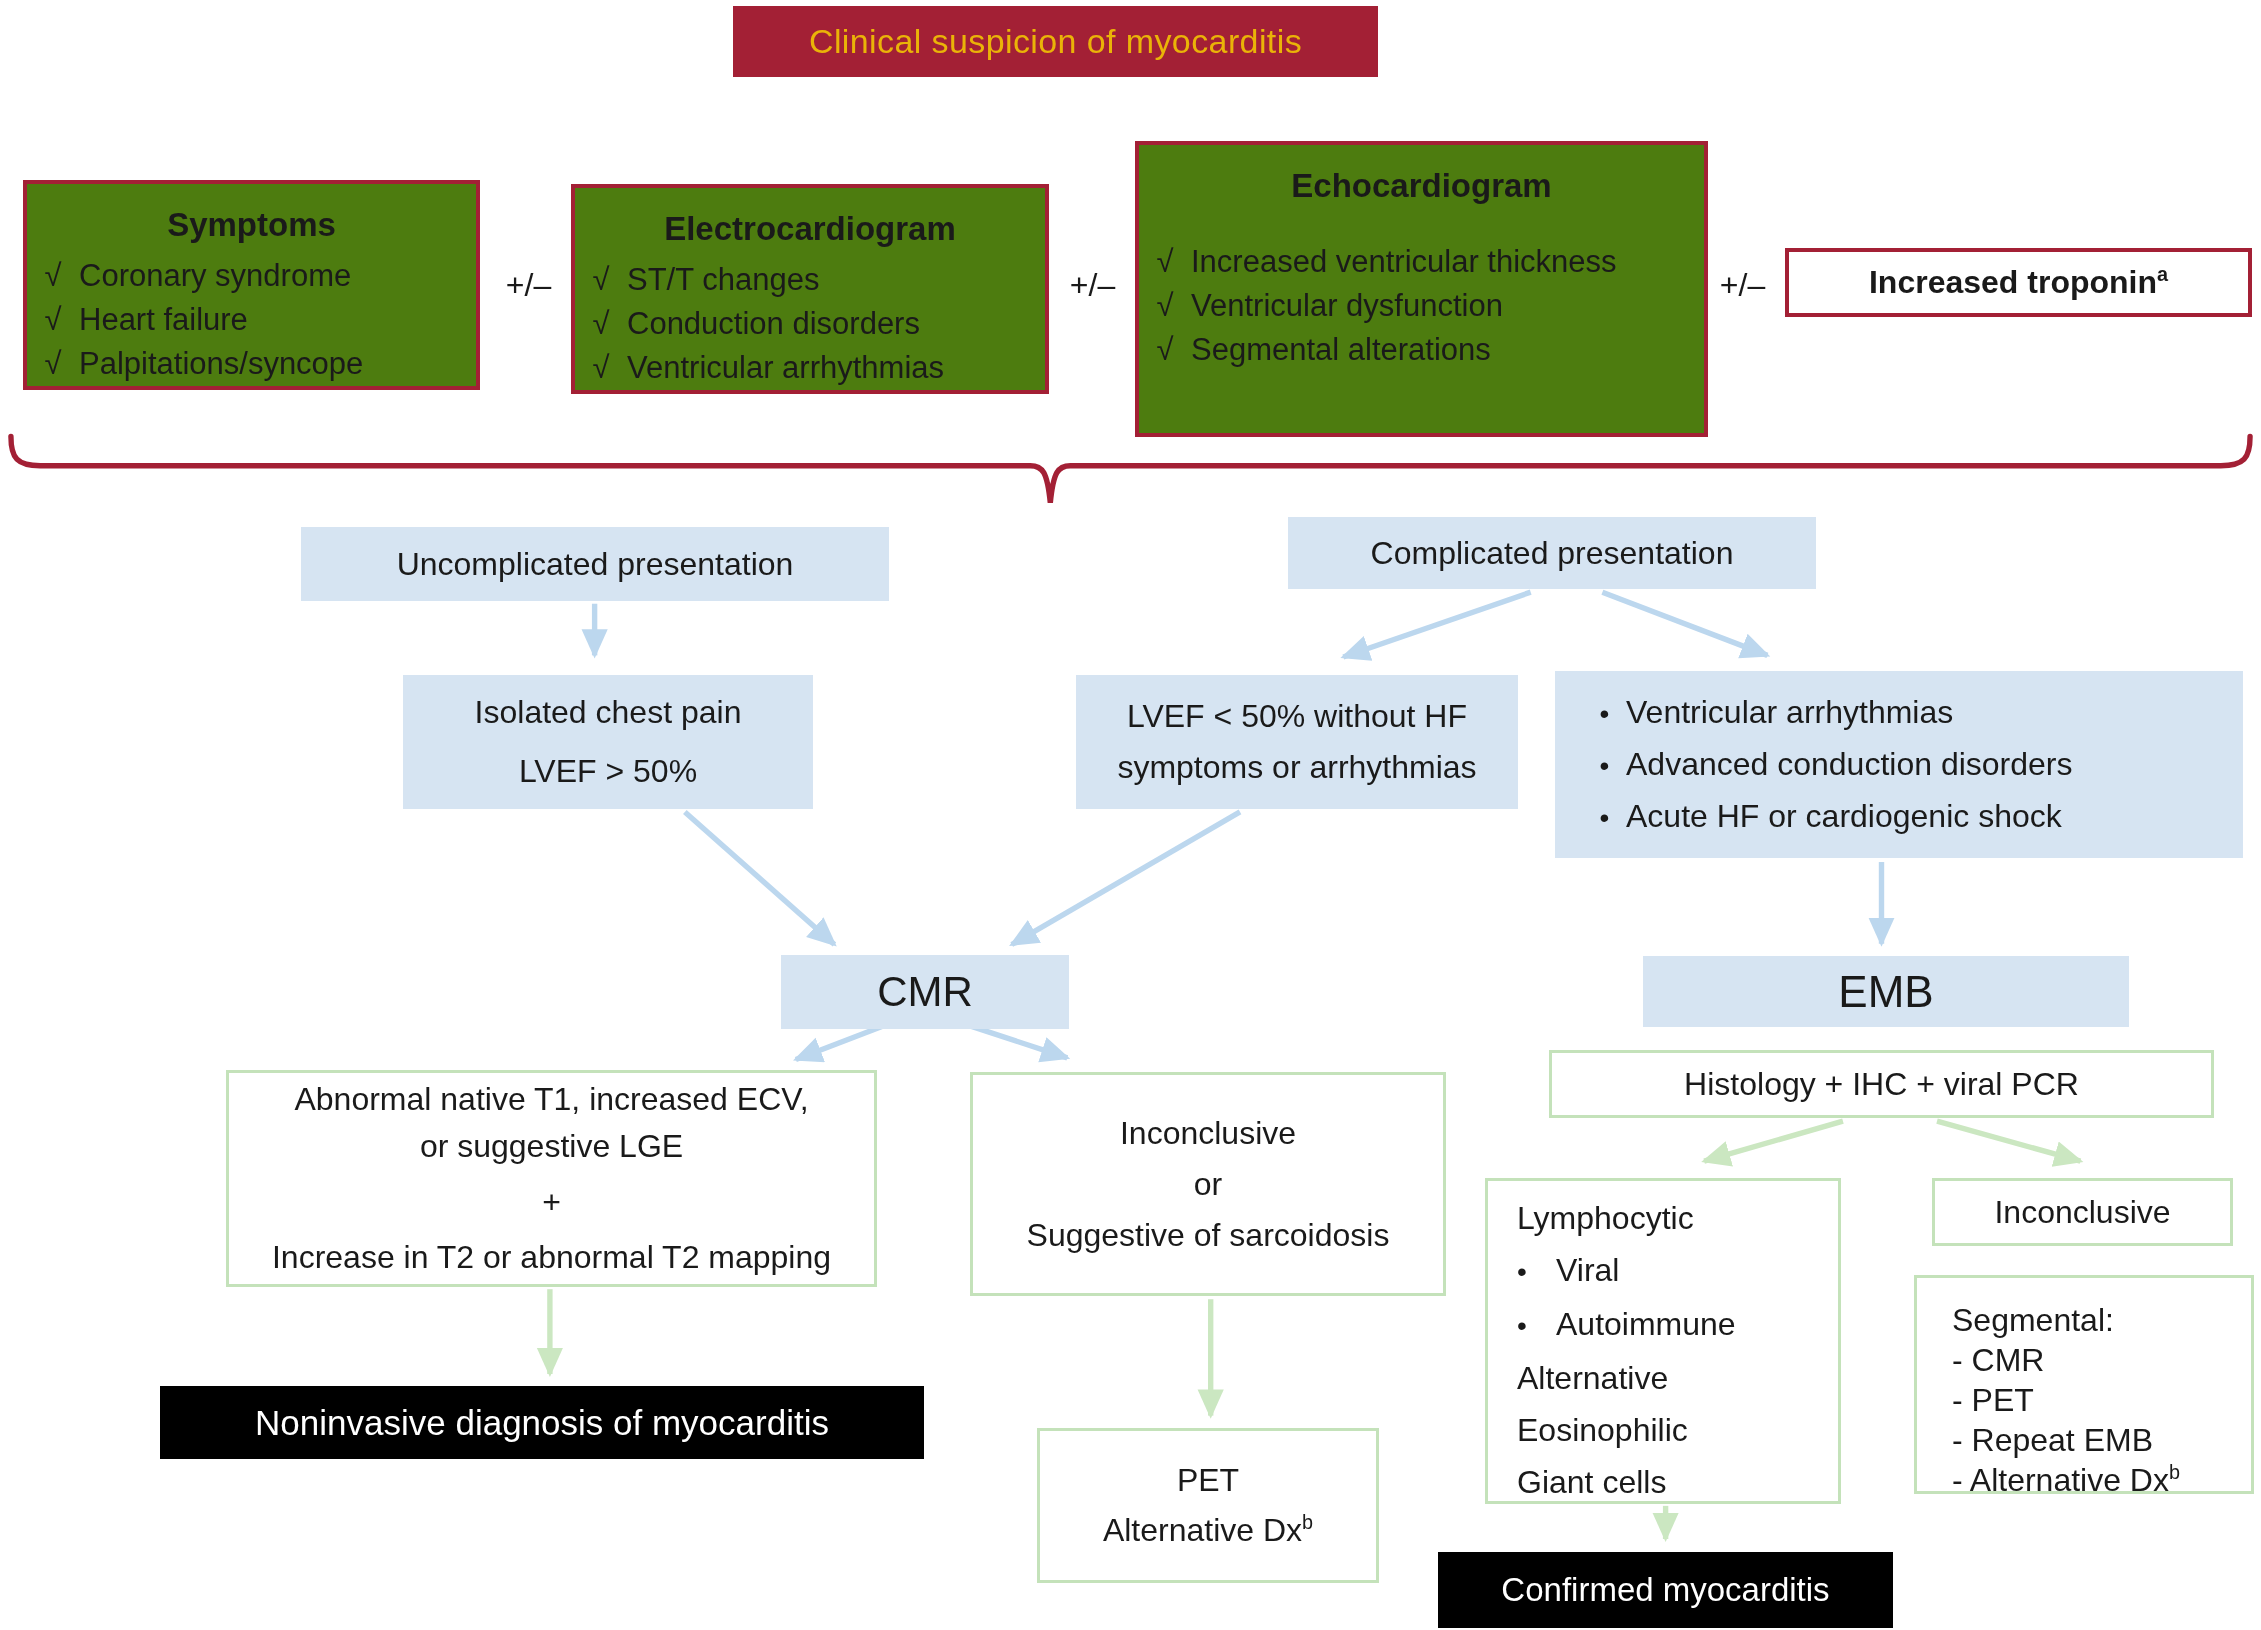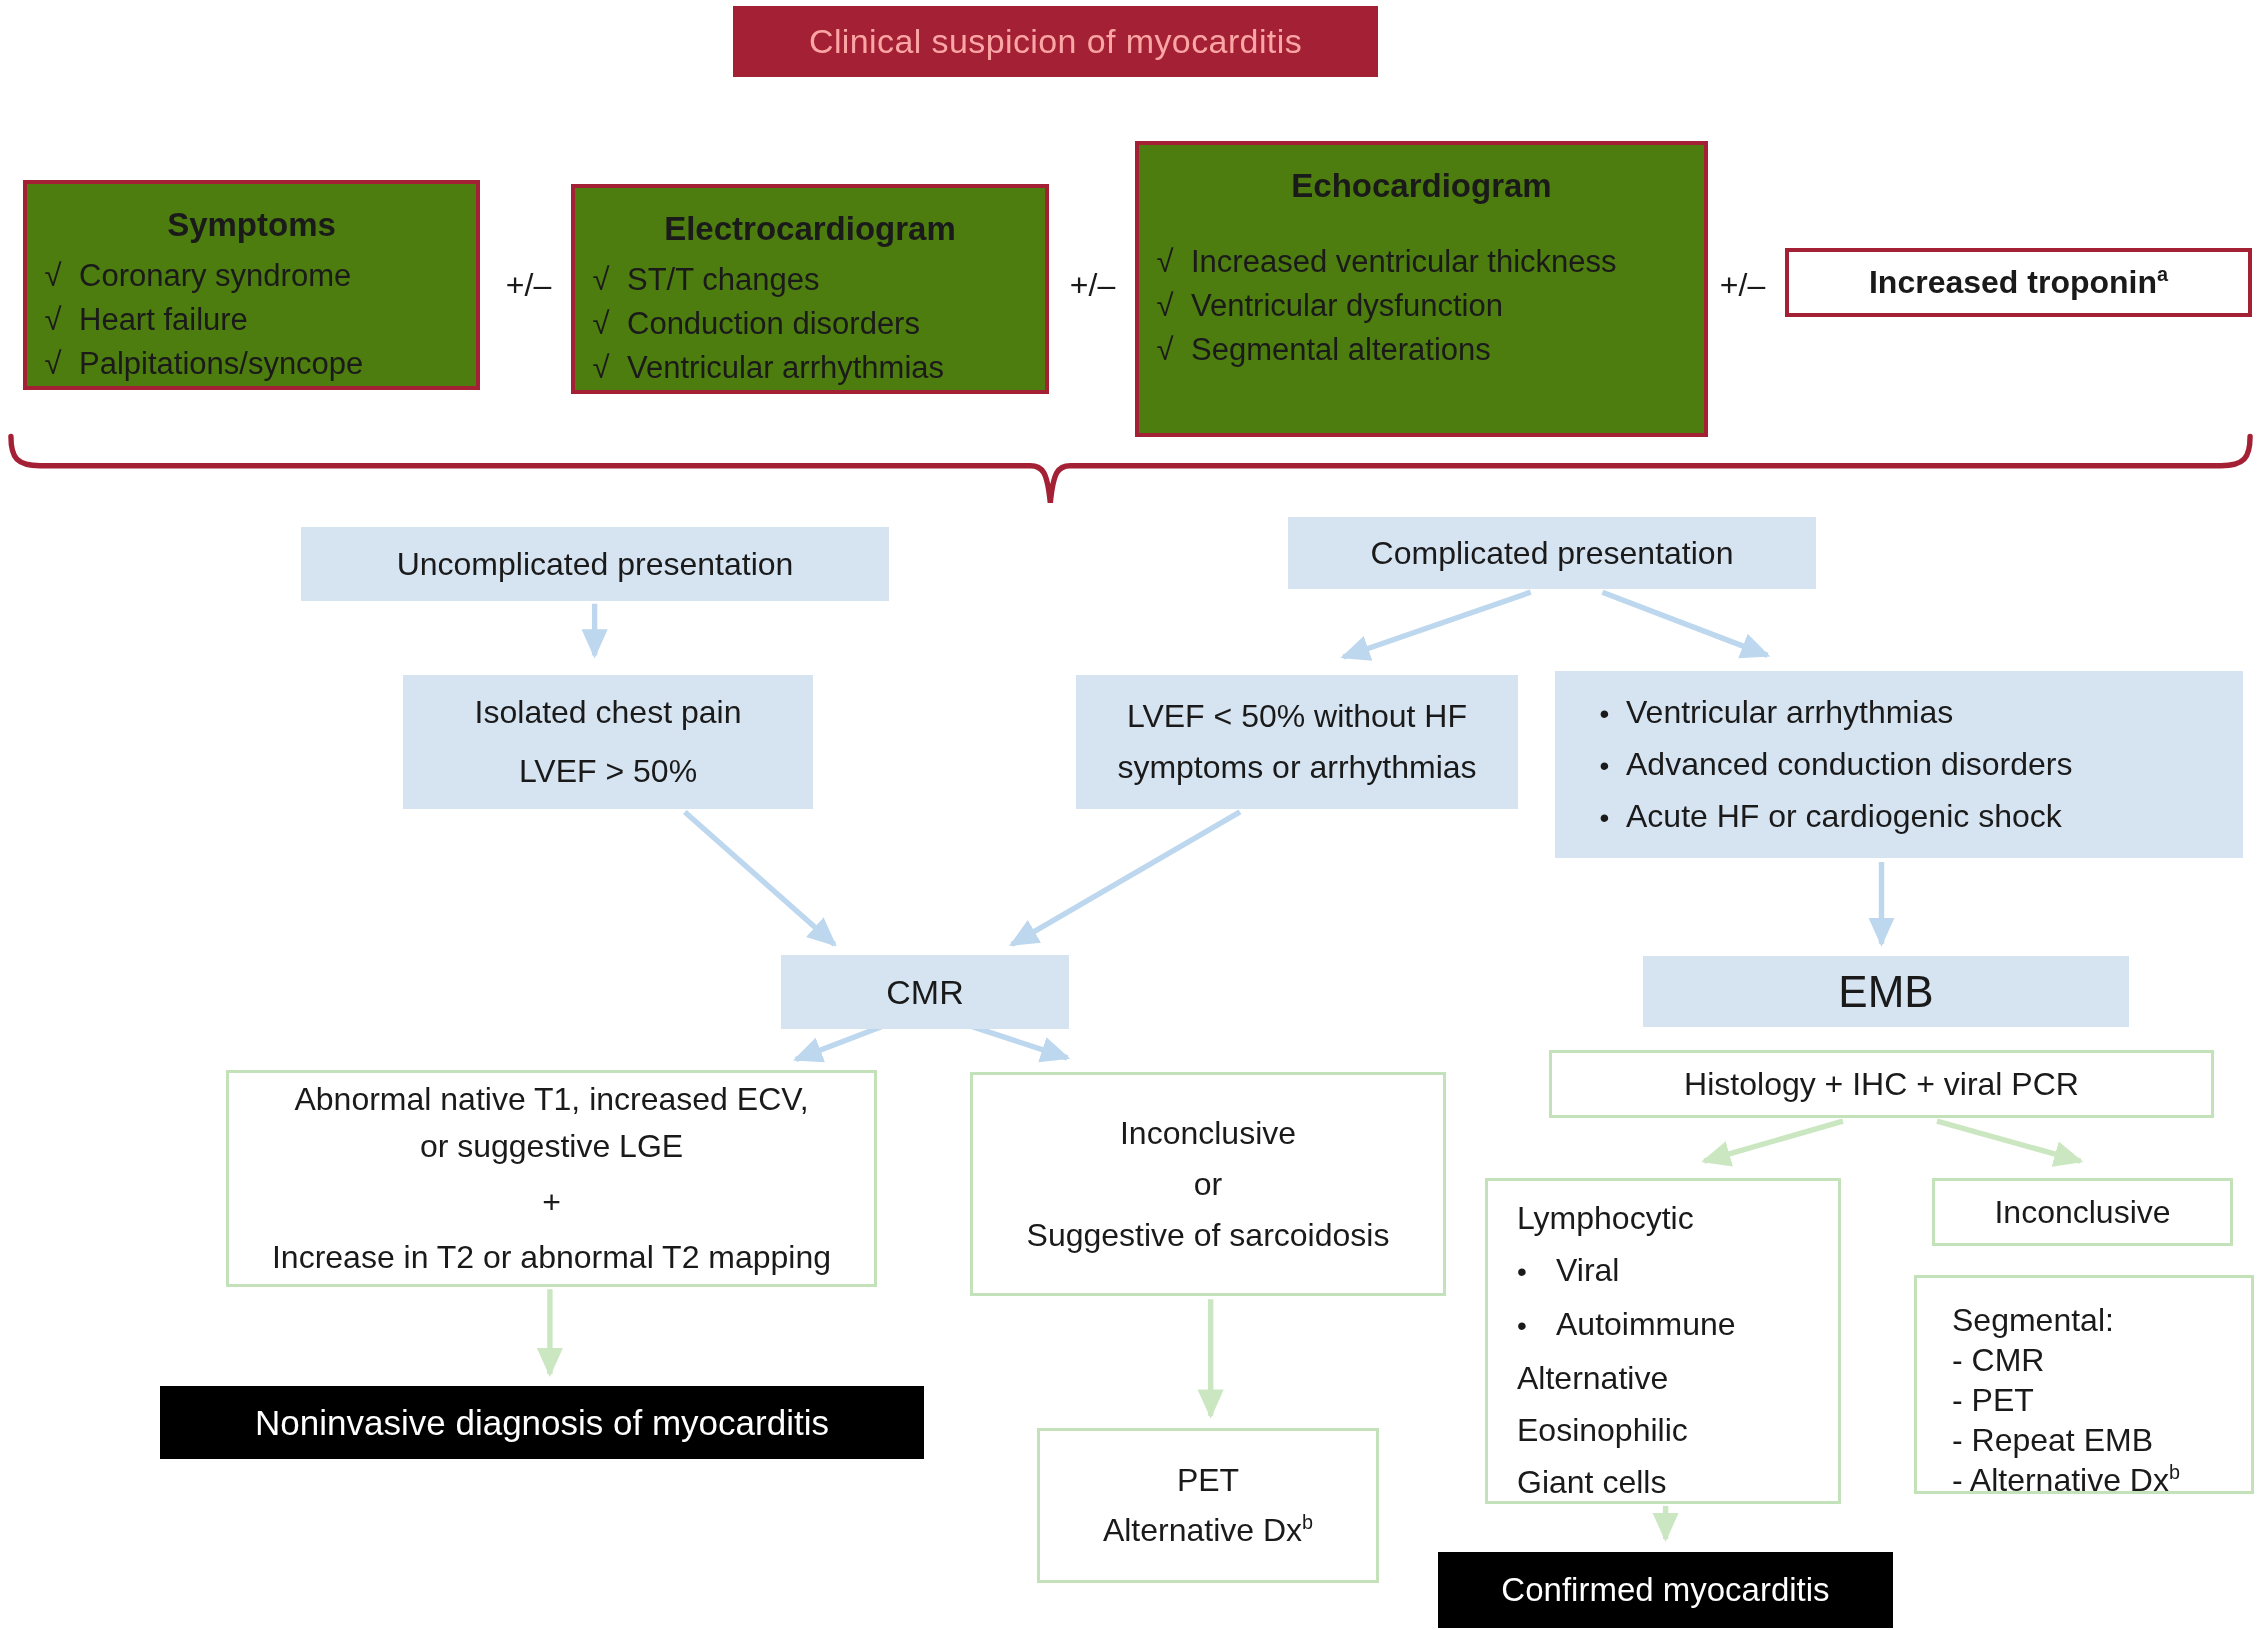--- a/index.html
+++ b/index.html
@@ -7,21 +7,21 @@
     position:relative;
     width:2261px;height:1630px;
     background:#ffffff;
     font-family:"Liberation Sans","DejaVu Sans",sans-serif;
     color:#1a1a1a;
     overflow:hidden;
   }
   .abs{position:absolute;box-sizing:border-box;}
   
   .banner{
-    background:#A32035;color:#fca5a5;
+    background:#A32035;color:#eab308;
     display:flex;align-items:center;justify-content:center;
     font-size:34px;letter-spacing:0.4px;
   }
   
   .redbox{
     border:4.6px solid #A32035;background:#4d7c0f;
   }
   .redbox .title{
     font-weight:bold;font-size:33px;text-align:center;
     margin-top:21.6px;
@@ -208,21 +208,21 @@
     <div class="brow">
       <span class="bl">•</span>
       <span>Advanced conduction disorders</span>
     </div>
     <div class="brow">
       <span class="bl">•</span>
       <span>Acute HF or cardiogenic shock</span>
     </div>
   </div>
 
-  <div class="abs bluebox" style="left:781px;top:955px;width:288px;height:74px;font-size:34px;">
+  <div class="abs bluebox" style="left:781px;top:955px;width:288px;height:74px;font-size:42px;">
     <span>CMR</span>
   </div>
 
   <div class="abs bluebox" style="left:1643px;top:956px;width:486px;height:71px;font-size:44px;">
     <span>EMB</span>
   </div>
 
   <div class="abs greenbox" style="left:226px;top:1070px;width:651px;height:217px;">
     <span>Abnormal native T1, increased ECV,</span>
     <span style="margin-top:10.8px;">or suggestive LGE</span>

